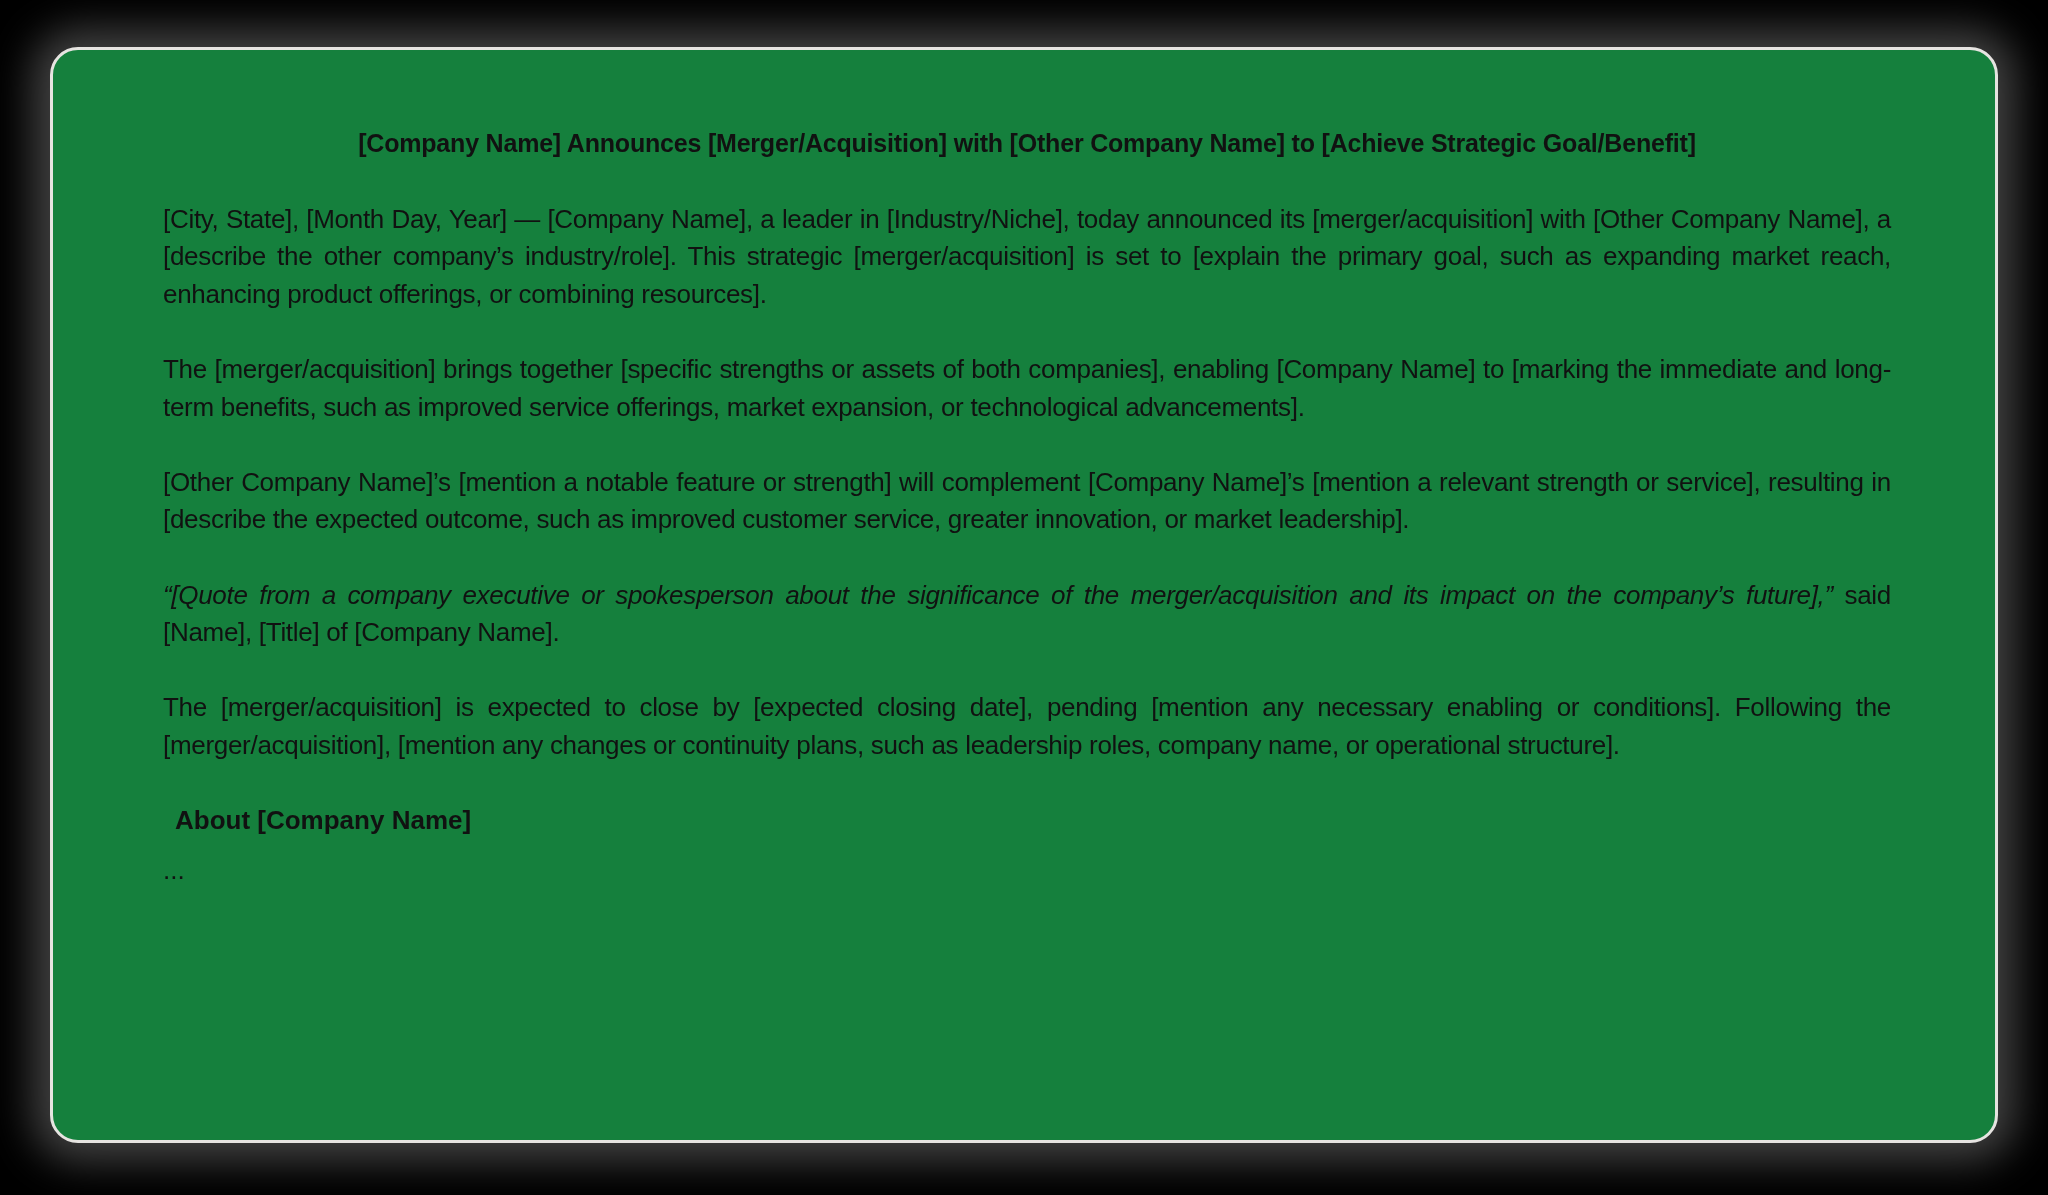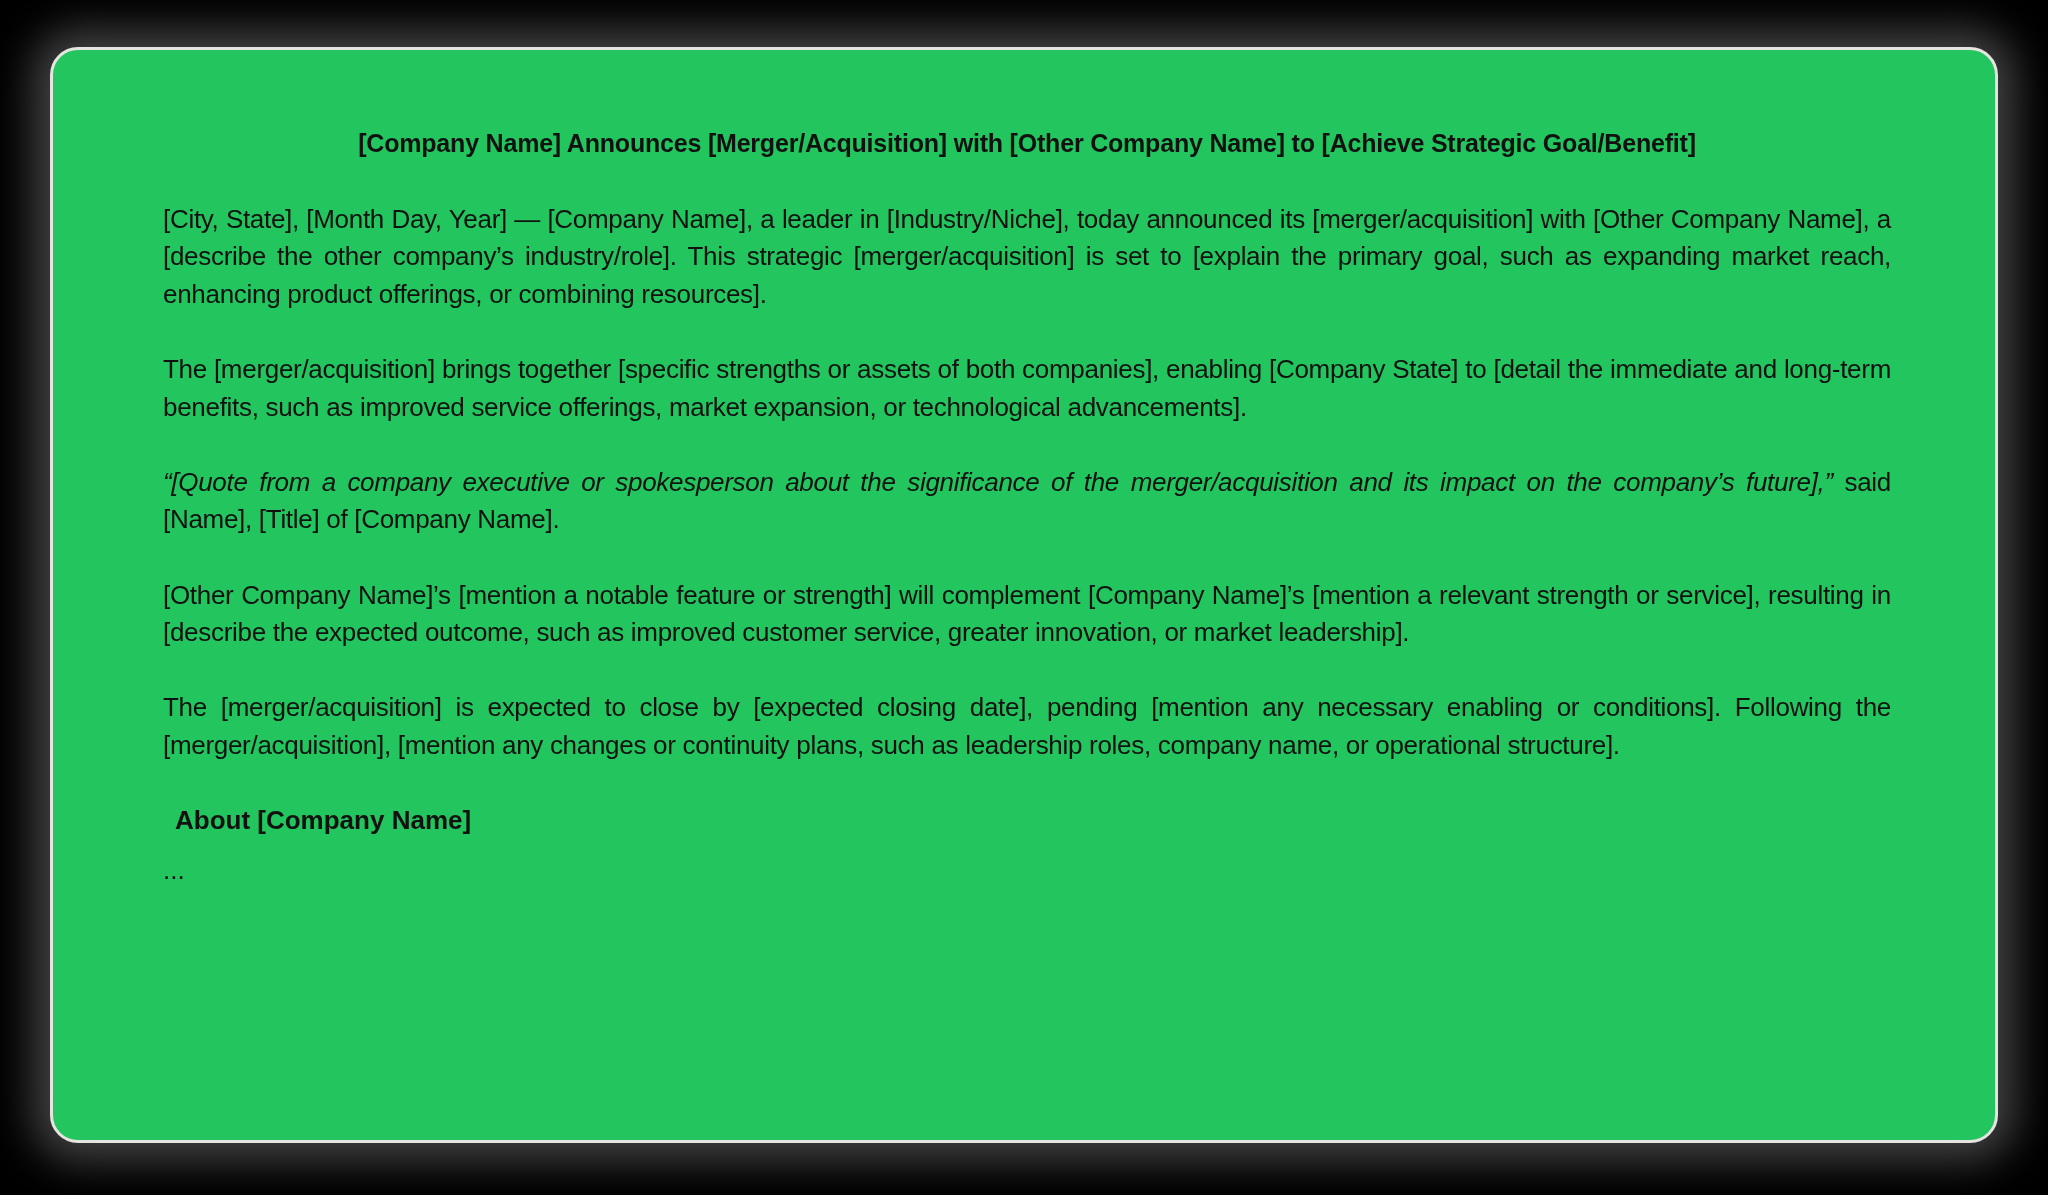--- a/index.html
+++ b/index.html
@@ -13,21 +13,21 @@
     body {
       position: relative;
       font-family: "Liberation Sans", "DejaVu Sans", sans-serif;
     }
     .card {
       position: absolute;
       left: 50px;
       top: 47px;
       width: 1948px;
       height: 1096px;
-      background: #22c55e;
+      background: #15803d;
       border-radius: 28px;
       border: 3px solid #e6e4e1;
       box-sizing: border-box;
       box-shadow: 0 0 40px 18px rgba(120,120,120,0.55);
     }
     .doc {
       position: absolute;
       left: 110px;
       top: 75px;
       width: 1728px;
@@ -62,25 +62,25 @@
 <body>
 
 <div class="card">
   <div class="doc">
 
     <p class="title">[Company Name] Announces [Merger/Acquisition] with [Other Company Name] to [Achieve Strategic Goal/Benefit]</p>
 
 
     <p class="para"><span class="bold">[City, State], [Month Day, Year]</span><span> — [Company Name], a leader in [Industry/Niche], today announced its [merger/acquisition] with [Other Company Name], a [describe the other company’s industry/role]. This strategic [merger/acquisition] is set to [explain the primary goal, such as expanding market reach, enhancing product offerings, or combining resources].</span></p>
 
-    <p class="para">The [merger/acquisition] brings together [specific strengths or assets of both companies], enabling [Company State] to [detail the immediate and long-term benefits, such as improved service offerings, market expansion, or technological advancements].</p>
+    <p class="para">The [merger/acquisition] brings together [specific strengths or assets of both companies], enabling [Company Name] to [marking the immediate and long-term benefits, such as improved service offerings, market expansion, or technological advancements].</p>
+
+    <p class="para">[Other Company Name]’s [mention a notable feature or strength] will complement [Company Name]’s [mention a relevant strength or service], resulting in [describe the expected outcome, such as improved customer service, greater innovation, or market leadership].</p>
 
     <p class="para"><span class="italic">“[Quote from a company executive or spokesperson about the significance of the merger/acquisition and its impact on the company’s future],”</span><span> said [Name], [Title] of [Company Name].</span></p>
-
-    <p class="para">[Other Company Name]’s [mention a notable feature or strength] will complement [Company Name]’s [mention a relevant strength or service], resulting in [describe the expected outcome, such as improved customer service, greater innovation, or market leadership].</p>
 
     <p class="para">The [merger/acquisition] is expected to close by [expected closing date], pending [mention any necessary enabling or conditions]. Following the [merger/acquisition], [mention any changes or continuity plans, such as leadership roles, company name, or operational structure].</p>
 
 
     <p class="about-heading">About [Company Name]</p>
     <p class="ellipsis">...</p>
 
   </div>
 </div>
 

